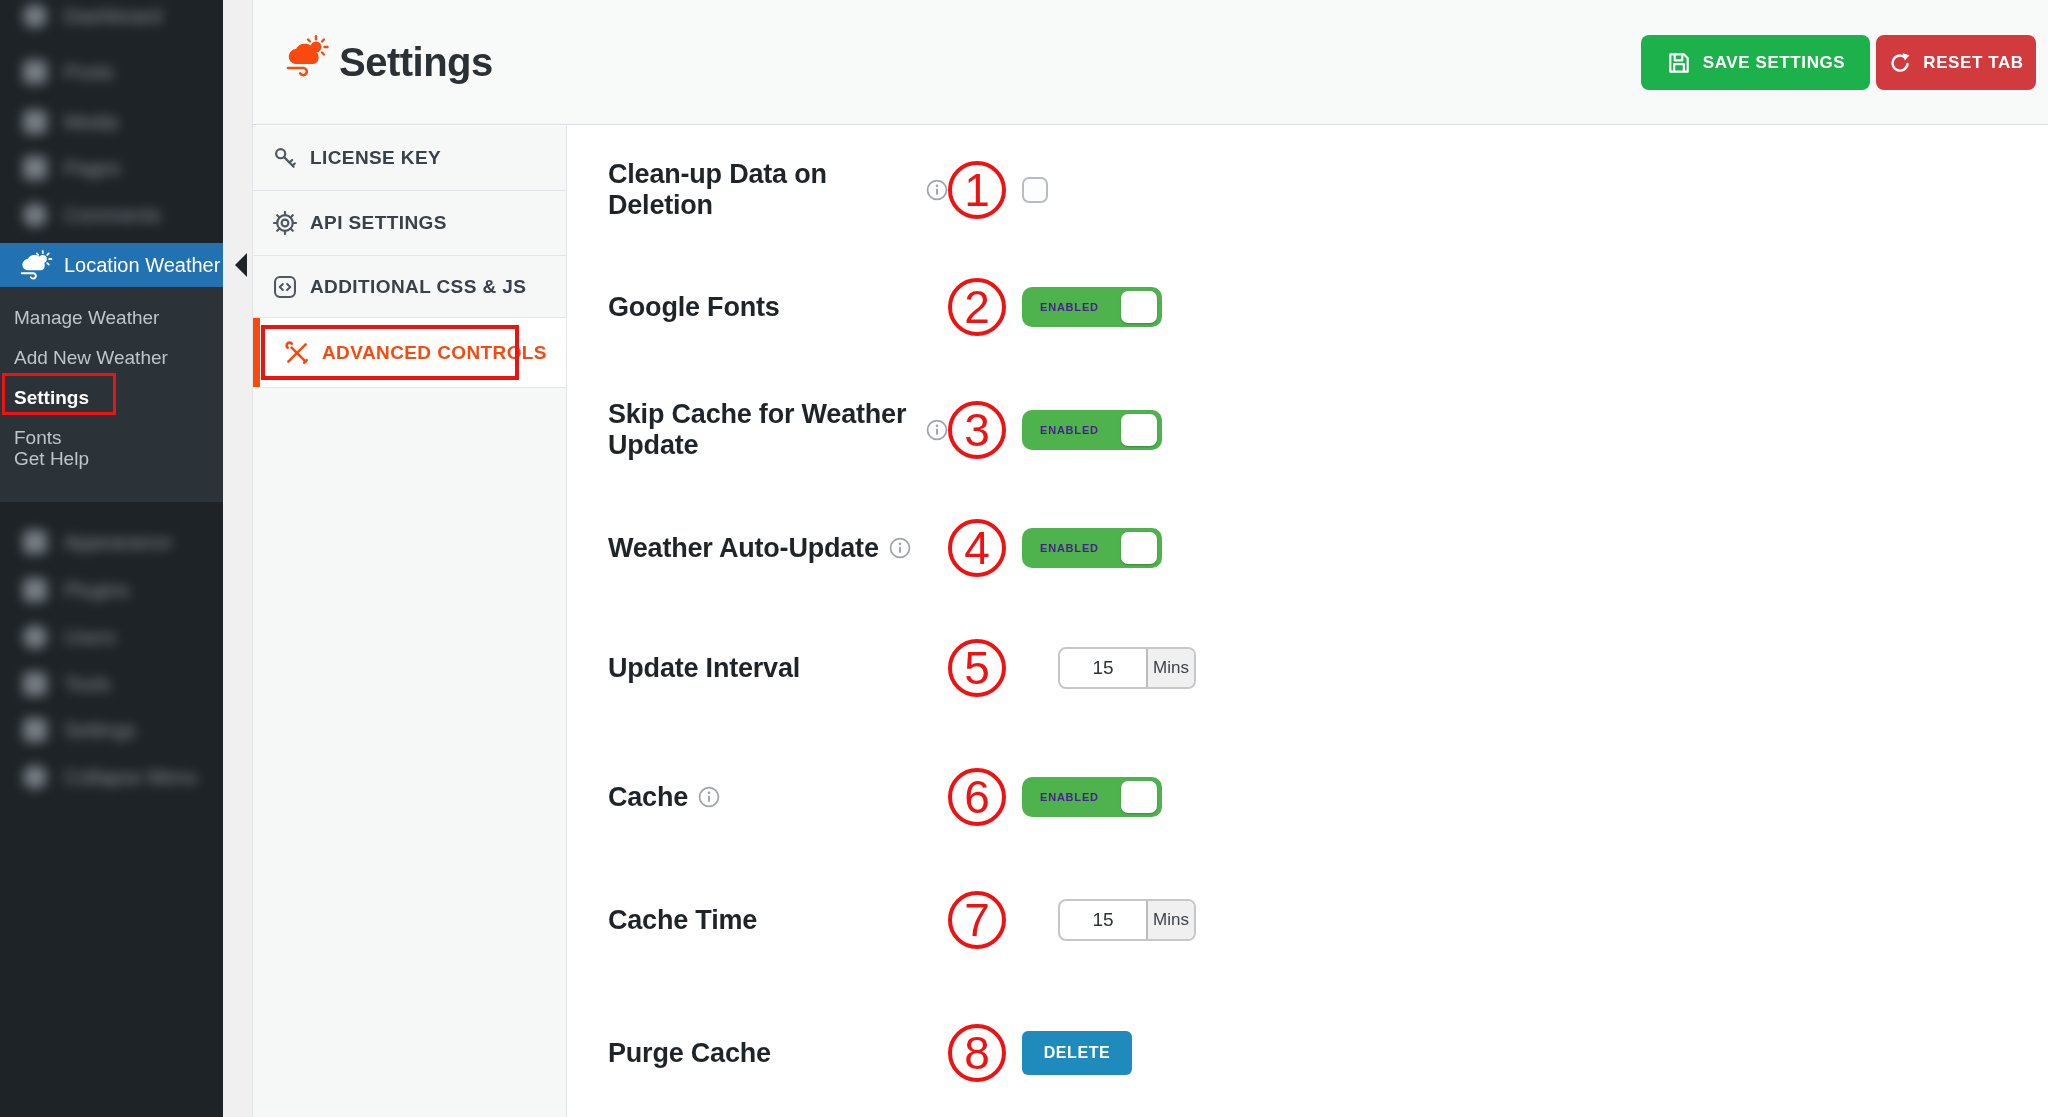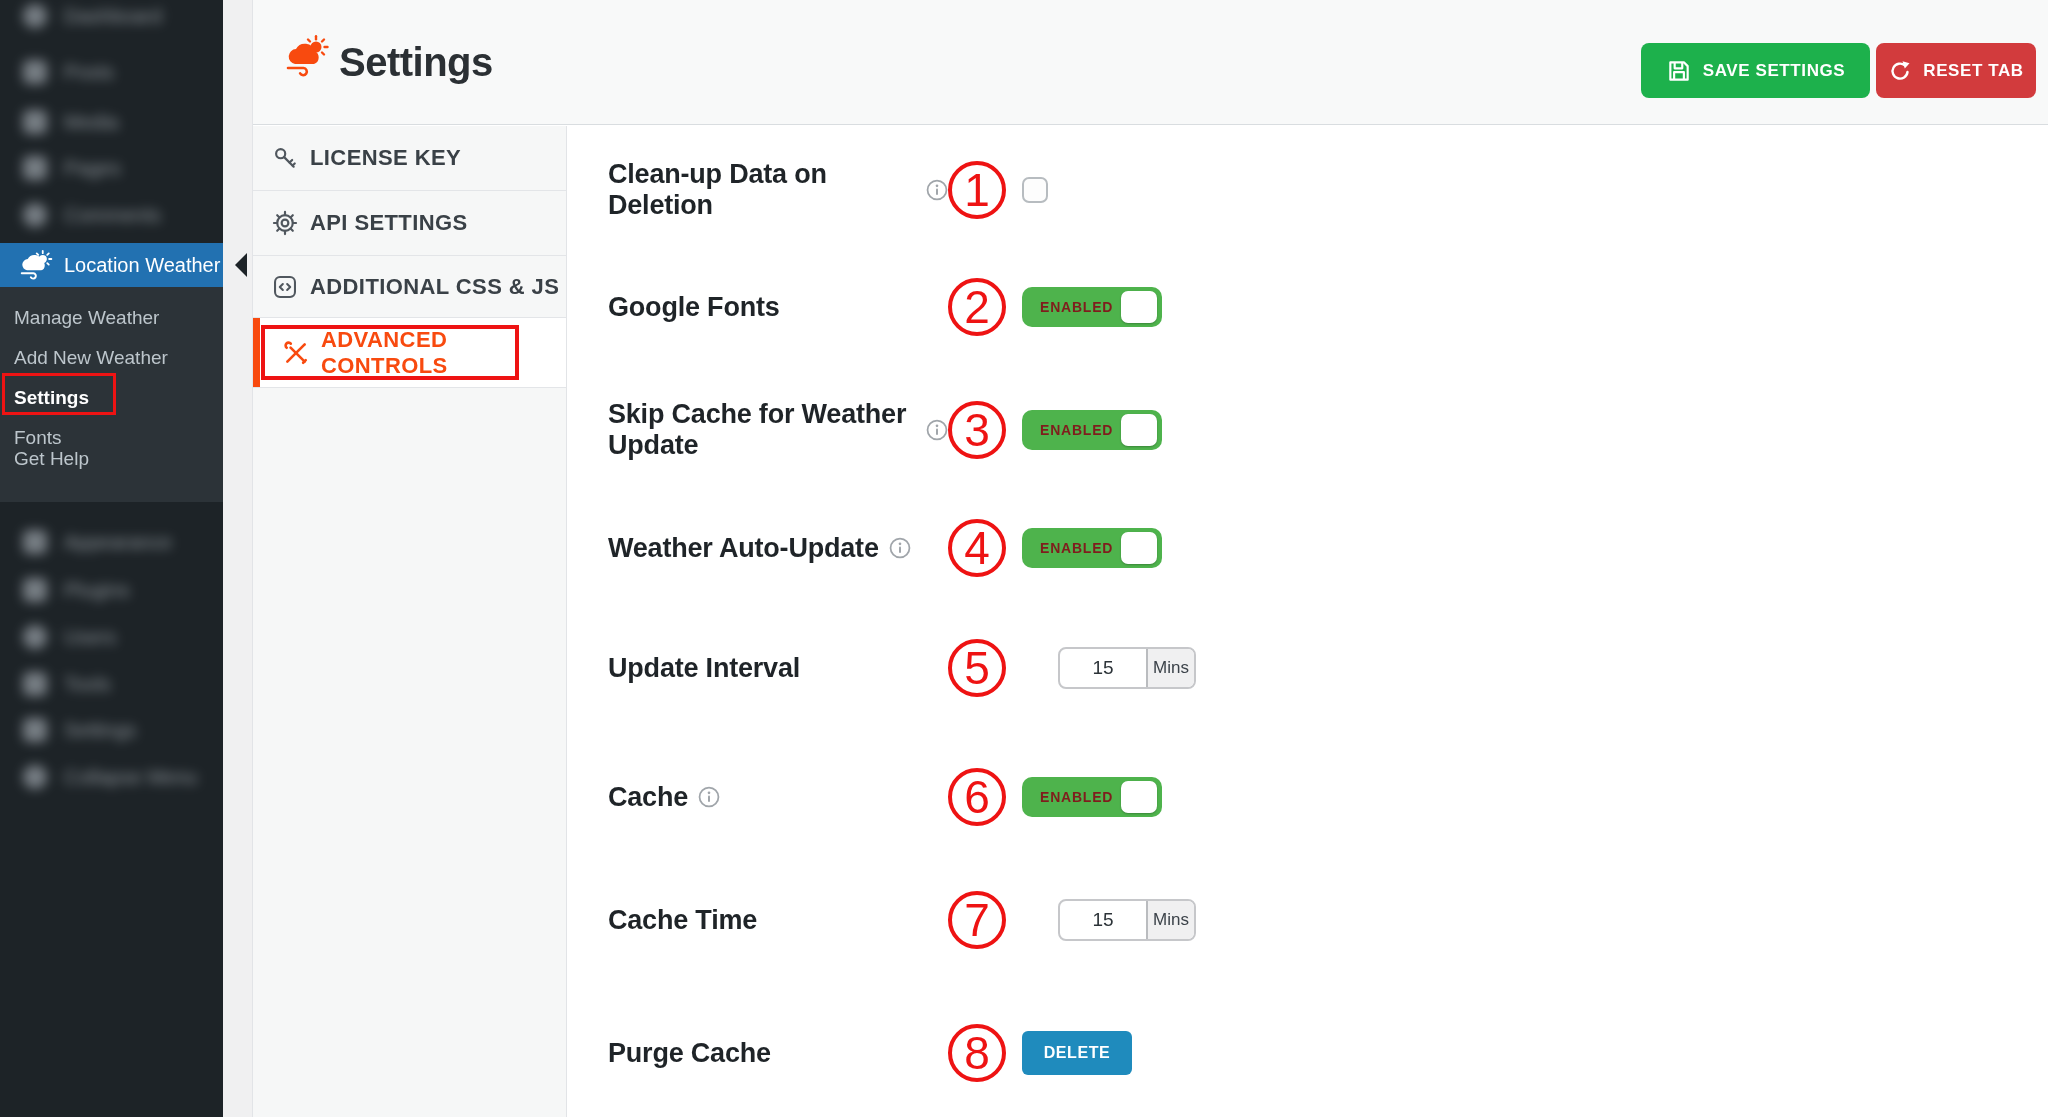--- a/index.html
+++ b/index.html
@@ -20,45 +20,45 @@
   .sub-item { position:absolute; left:0; width:223px; height:40px; display:flex; align-items:center; padding-left:14px; color:#bdc6cc; font-size:19px; cursor:pointer; }
   .sub-item.current { color:#fff; font-weight:700; }
   .red-box-settings { position:absolute; left:2px; top:-5px; width:114px; height:42px; border:3px solid var(--annotation-red); pointer-events:none; }
   .side-bottom { position:absolute; left:0; top:502px; width:223px; bottom:0; background:var(--sidebar-dark); }
 
   
   .panel { position:absolute; left:252px; top:0; width:1796px; height:1117px; background:#fff; border-left:1px solid #e2e4e7; }
   .p-header { position:absolute; left:0; top:0; width:100%; height:125px; background:#f8f9f9; border-bottom:1px solid #d9dde0; }
   .logo { position:absolute; left:31px; top:33px; width:48px; height:48px; color:var(--accent-orange); }
   .p-title { position:absolute; left:86px; top:0; height:125px; display:flex; align-items:center; font-size:40px; font-weight:700; color:#2b3034; letter-spacing:-0.5px; }
-  .hdr-buttons { position:absolute; right:12px; top:35px; display:flex; gap:6px;margin-top:8px; }
+  .hdr-buttons { position:absolute; right:12px; top:35px; display:flex; gap:6px; }
   .btn { height:55px; border:none; border-radius:8px; color:#fff; font-weight:700; font-size:17px; letter-spacing:0.6px; display:flex; align-items:center; justify-content:center; gap:11px; cursor:pointer; font-family:inherit; }
   .btn-save { width:229px; background:var(--save-green); }
   .btn-reset { width:160px; background:var(--reset-red); }
   .btn svg { flex:0 0 auto; }
 
   
   .tabcol { position:absolute; left:0; top:126px; width:314px; bottom:0; background:#f6f7f7; border-right:1px solid #e2e4e7; }
-  .tab { position:relative; height:65px; display:flex; align-items:center; padding-left:18px; border-bottom:1px solid #e3e5e8; color:#3a4147; font-size:22px; font-weight:700; letter-spacing:0.4px; cursor:pointer; }
+  .tab { position:relative; height:65px; display:flex; align-items:center; padding-left:18px; border-bottom:1px solid #e3e5e8; color:#3a4147; font-size:19px; font-weight:700; letter-spacing:0.4px; cursor:pointer; }
   .tab .ticon { width:27px; height:27px; margin-right:12px; color:#50575e; display:flex; align-items:center; justify-content:center; }
   .tab.active { height:70px; background:#fff; color:var(--accent-orange); padding-left:30px; }
   .tab.active .ticon { color:var(--accent-orange); }
   .orange-bar { position:absolute; left:0; top:0; bottom:0; width:7px; background:var(--accent-orange); }
   .red-box-tab { position:absolute; left:8px; top:7px; bottom:7px; width:258px; border:4px solid var(--annotation-red); pointer-events:none; }
 
   
   .content { position:absolute; left:314px; top:126px; right:0; bottom:0; background:#fff; }
   .srow { position:absolute; left:0; right:0; transform:translateY(-50%); display:flex; align-items:center; padding-left:41px; }
   .label-wrap { width:340px; display:flex; align-items:center; gap:10px; flex:0 0 auto; }
   .row-label { font-size:27px; font-weight:700; color:#1f2428; letter-spacing:-0.2px; }
   .info { width:22px; height:22px; display:flex; }
   .num-circle { flex:0 0 auto; width:58px; height:58px; border:4px solid var(--annotation-red); border-radius:50%; color:var(--annotation-red); font-size:46px; font-weight:500; display:flex; align-items:center; justify-content:center; margin-right:16px; }
   .checkbox { width:26px; height:26px; border:2px solid #b7bcc0; border-radius:7px; background:#fdfdfd; cursor:pointer; }
   .toggle { position:relative; width:140px; height:40px; background:var(--toggle-green); border-radius:10px; display:flex; align-items:center; padding-left:18px; cursor:pointer; }
-  .toggle-text { color:#7f1d1d; font-size:14px; font-weight:700; letter-spacing:0.8px; }
+  .toggle-text { color:#4c1d95; font-size:11px; font-weight:700; letter-spacing:0.8px; }
   .knob { position:absolute; right:5px; top:4px; width:36px; height:32px; background:#fff; border-radius:7px; box-shadow:0 1px 2px rgba(0,0,0,.25); }
   .num-input { width:138px; height:42px; border:2px solid #c6c7ca; border-radius:8px; background:#fff; display:flex; overflow:hidden;margin-left:36px; }
   .num-val { flex:1; display:flex; align-items:center; justify-content:center; font-size:19px; color:#2c3338; }
   .num-unit { width:48px; background:#f0f0f1; border-left:2px solid #babcbf; display:flex; align-items:center; justify-content:center; font-size:17px; color:#3c434a; }
   .delete-btn { width:110px; height:44px; background:var(--delete-blue); border:none; border-radius:6px; color:#fff; font-size:16px; font-weight:700; letter-spacing:0.6px; cursor:pointer; font-family:inherit; }
 </style>
 </head>
 <body>
 
 <div class="canvas">

